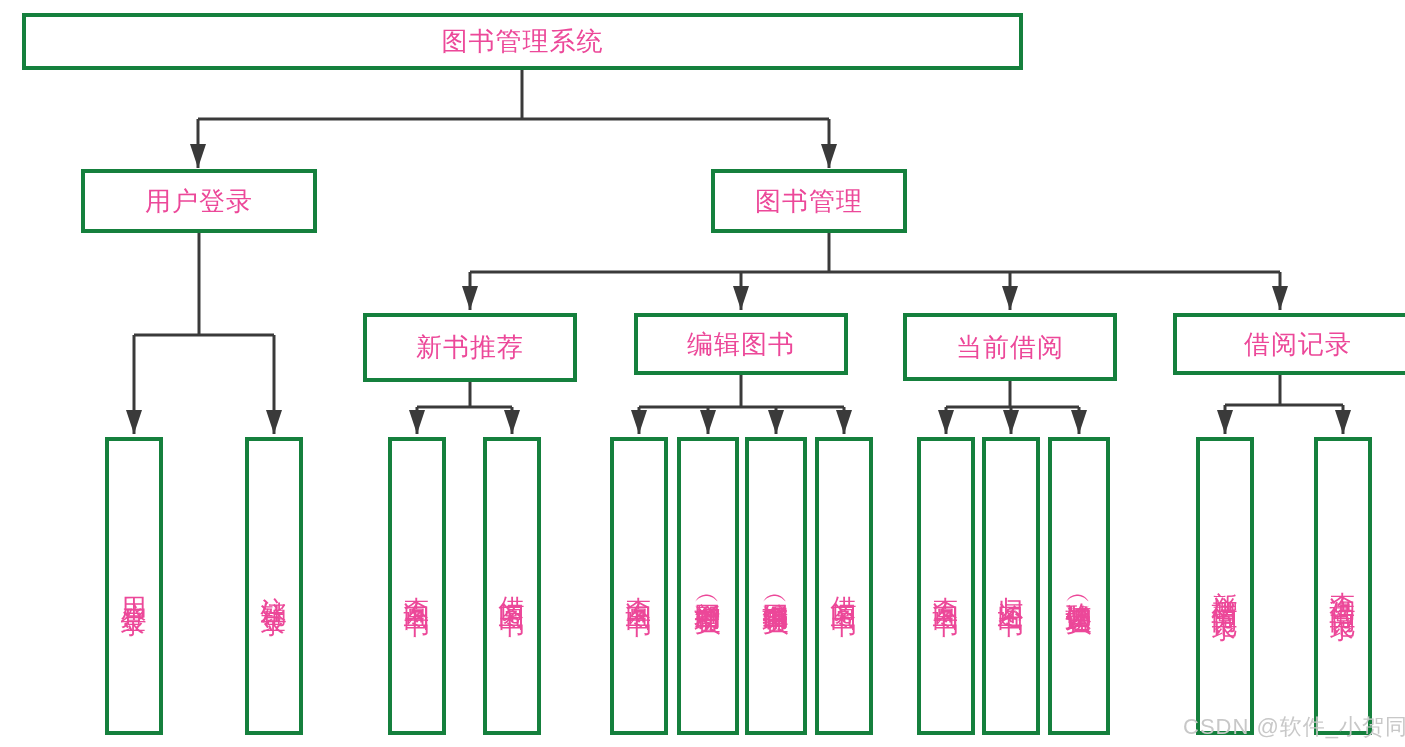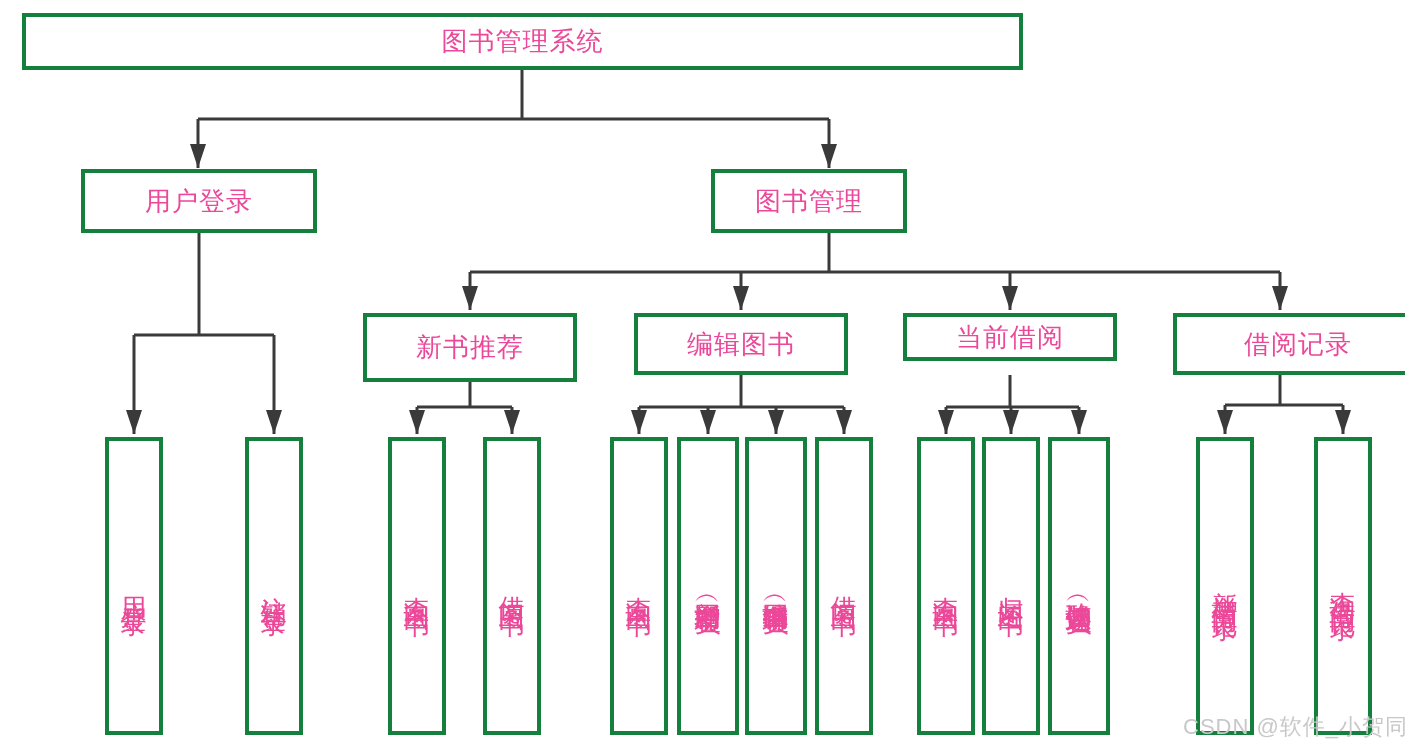--- a/index.html
+++ b/index.html
@@ -104,21 +104,21 @@
   <div class="node-h" style="left:711px;top:169px;width:196px;height:64px">
     <span>图书管理</span>
   </div>
 
   <div class="node-h" style="left:363px;top:313px;width:214px;height:69px">
     <span>新书推荐</span>
   </div>
   <div class="node-h" style="left:634px;top:313px;width:214px;height:62px">
     <span>编辑图书</span>
   </div>
-  <div class="node-h" style="left:903px;top:313px;width:214px;height:48px">
+  <div class="node-h" style="left:903px;top:313px;width:214px;height:68px">
     <span>当前借阅</span>
   </div>
   <div class="node-h" style="left:1173px;top:313px;width:250px;height:62px">
     <span>借阅记录</span>
   </div>
 
   <div class="node-v" style="left:105px;top:437px;width:58px;height:298px">
     <span class="vtext">用户登录</span>
   </div>
   <div class="node-v" style="left:245px;top:437px;width:58px;height:298px">

